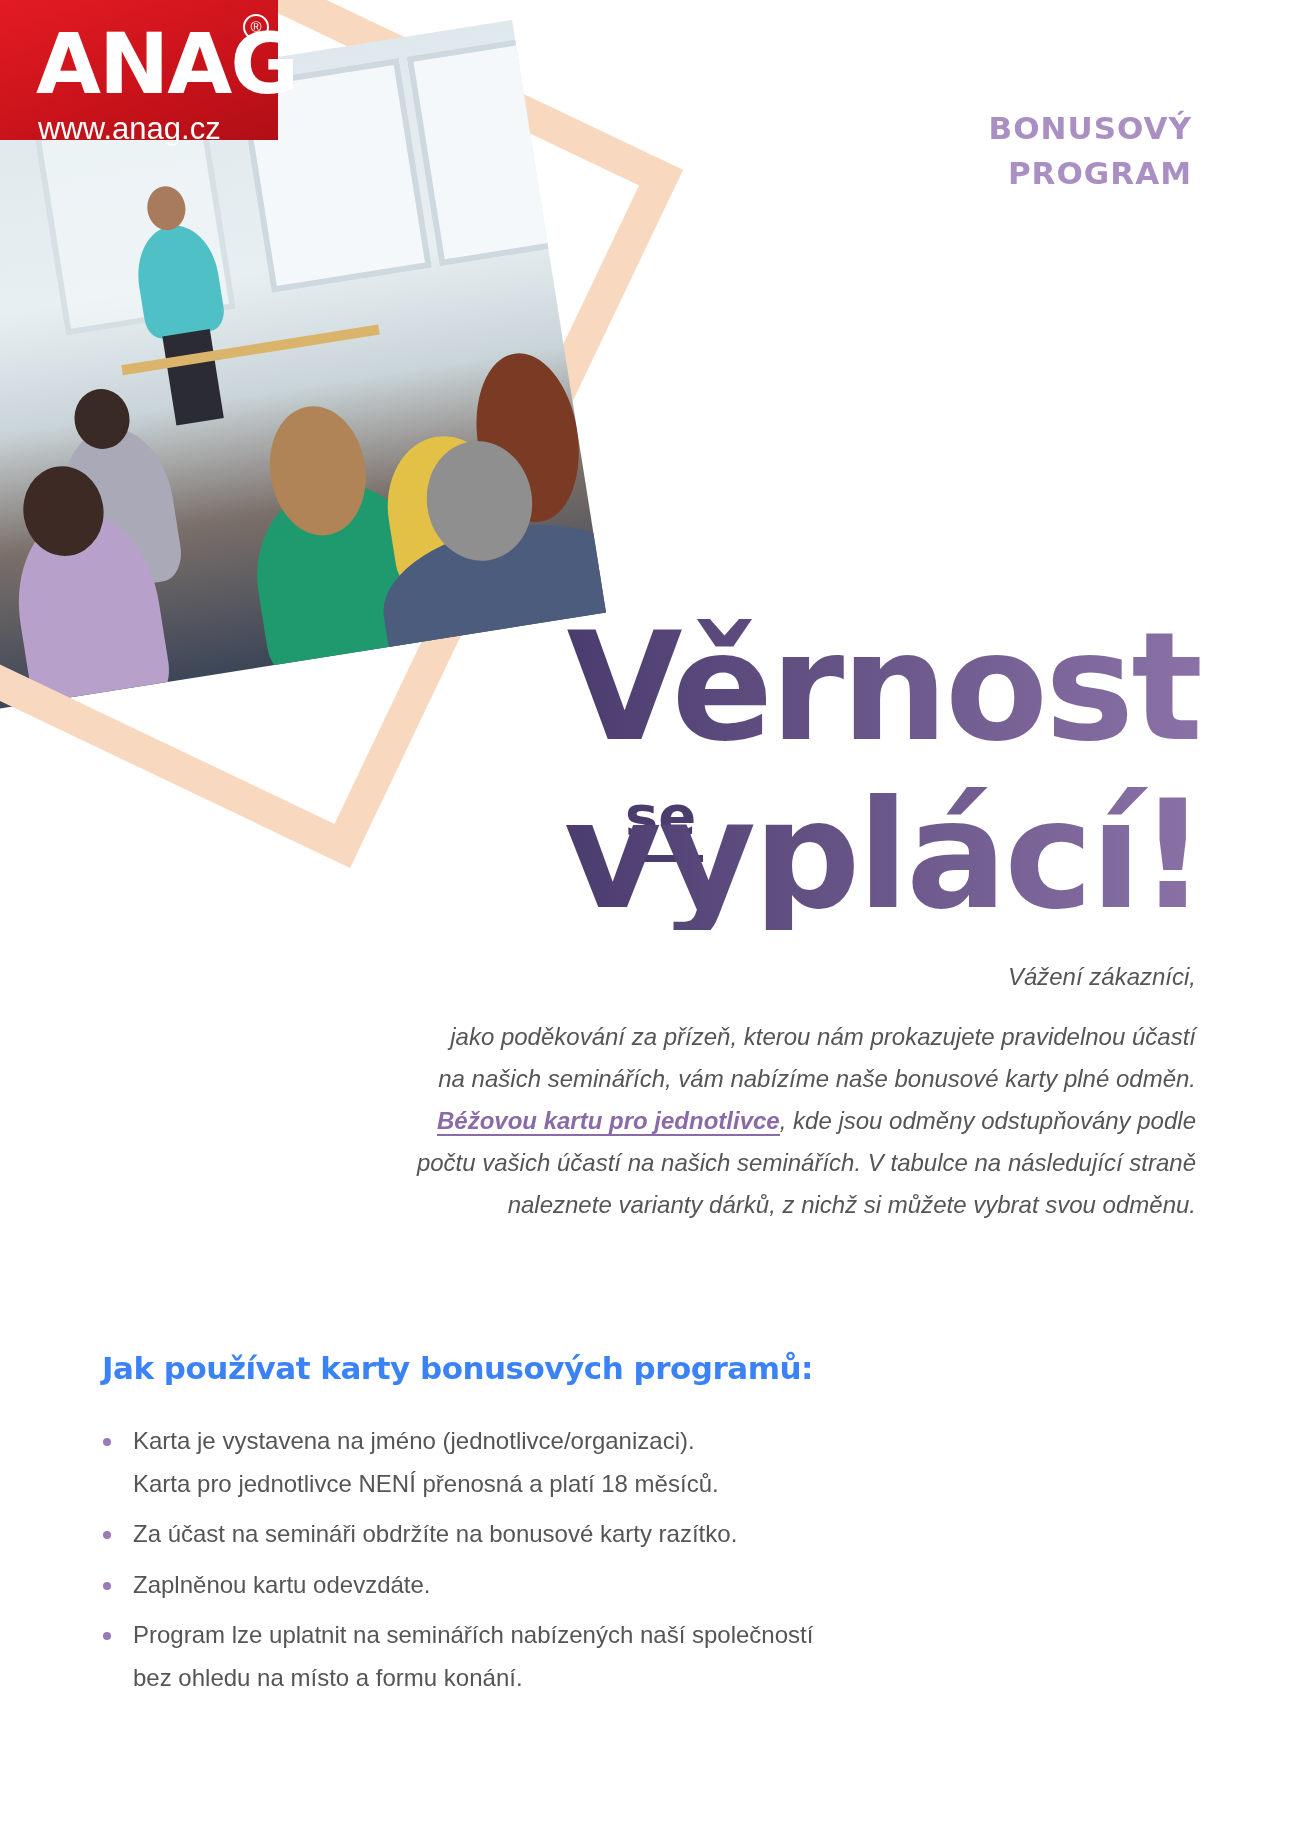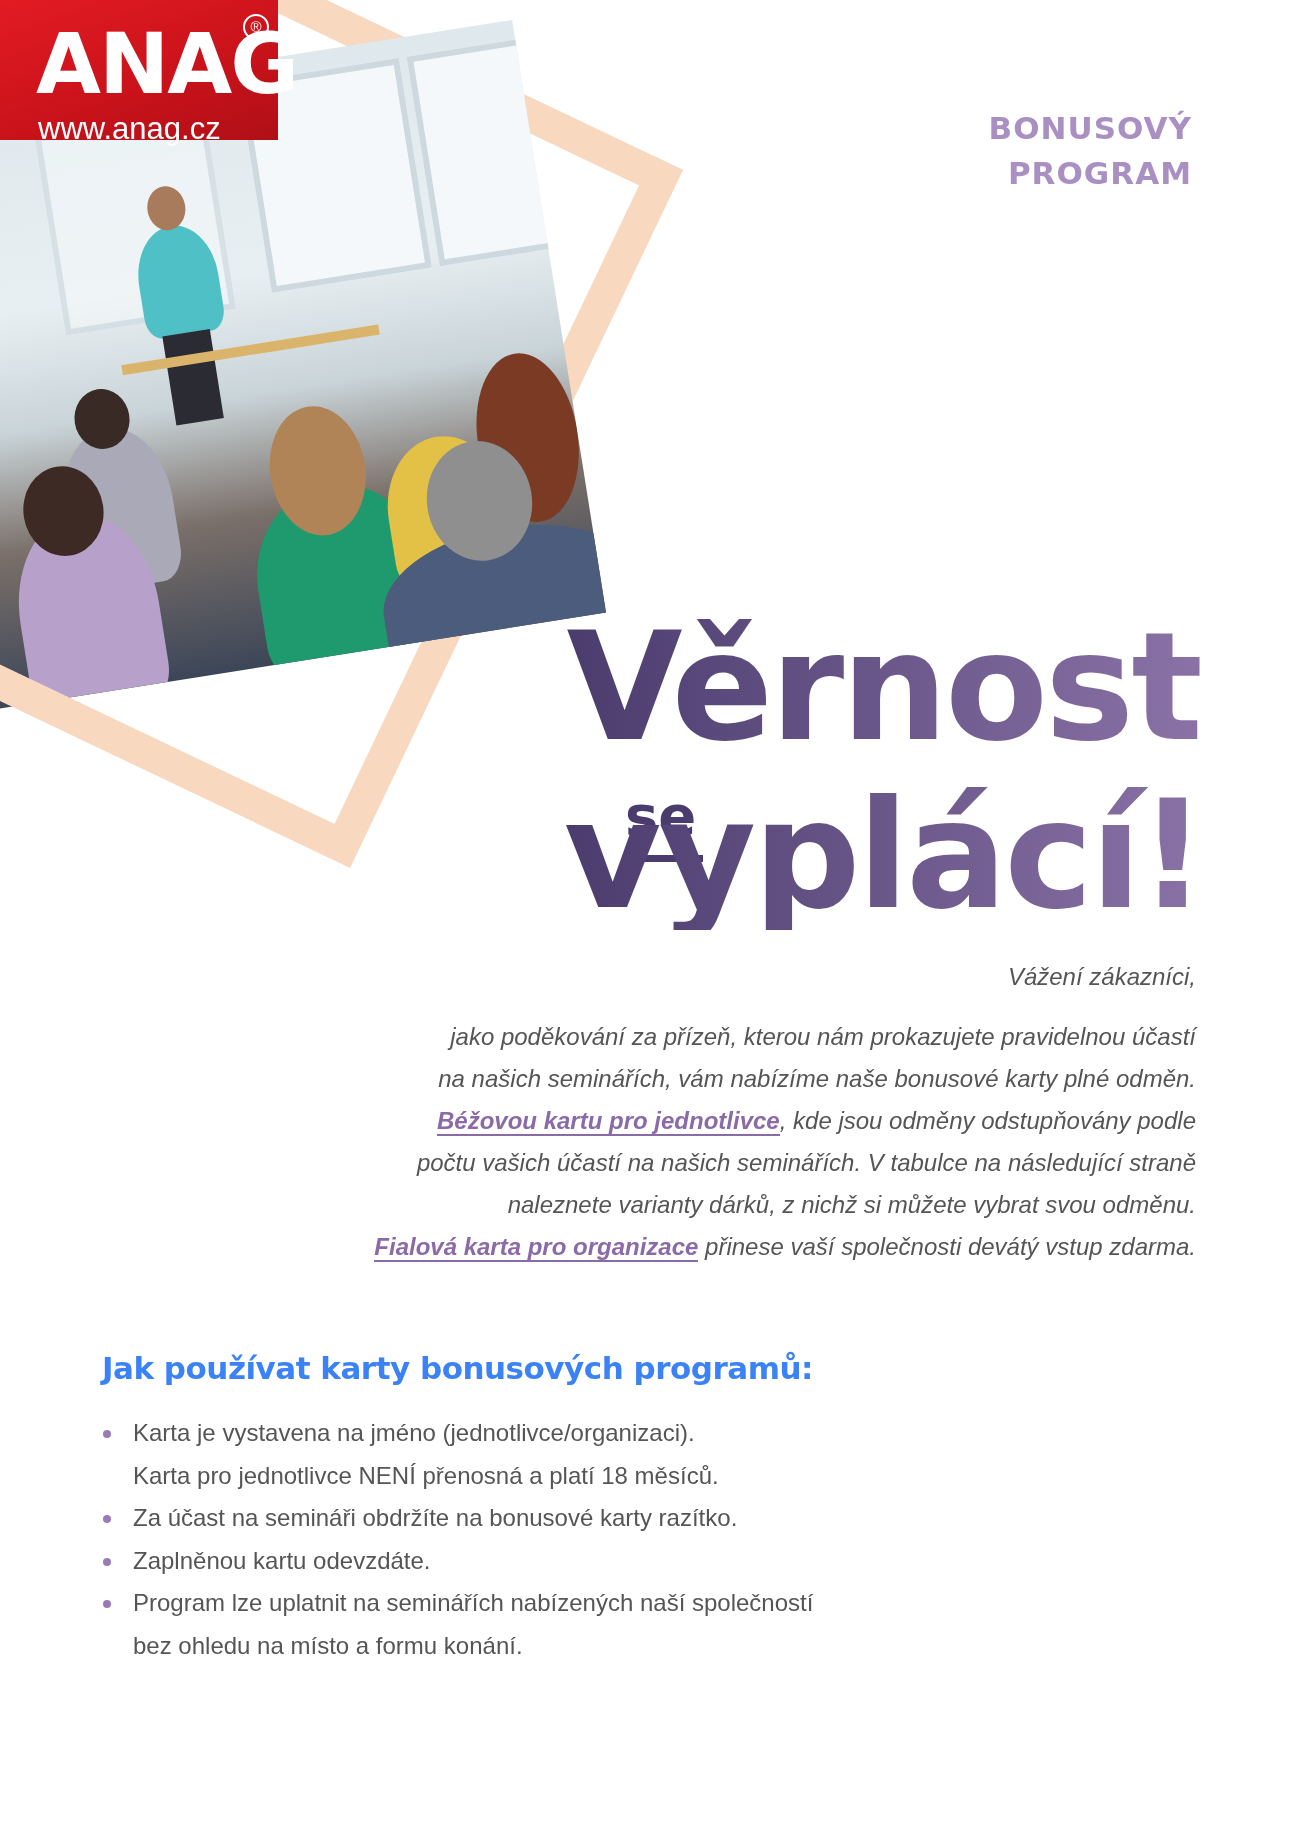--- a/index.html
+++ b/index.html
@@ -70,21 +70,21 @@
   }
   .intro .greet { margin-bottom: 18px; }
   .intro p { margin: 0; font-style: italic; }
   .hl { color: #8a6aa7; font-weight: bold; border-bottom: 2px solid #8a6aa7; }
 
   .howto-title {
     position: absolute; left: 102px; top: 1350px; font-size: 31px; font-weight: bold;
     color: #3b82f6; font-family: "DejaVu Sans", sans-serif; letter-spacing: -0.5px;
   }
   .bullets { position: absolute; left: 100px; top: 1412px; width: 1000px; list-style: none; margin: 0; padding: 0; }
-  .bullets li { position: relative; padding-left: 33px; font-size: 24px; line-height: 42.5px; color: #555555; }
+  .bullets li { position: relative; padding-left: 33px; font-size: 24px; line-height: 42.5px; color: #555555; margin-top: 8px; }
   .bullets li .dot {
     position: absolute; left: 3px; top: 18px; width: 8px; height: 8px; border-radius: 50%; background: #9b7bb7;
   }
   .bullets li span.line { display: block; }
 </style>
 </head>
 <body>
 
 <div>
 
@@ -136,21 +136,20 @@
 <div class="se-line"></div>
 <div class="hero2">vyplácí!</div>
 
 <div class="intro">
   <p class="greet">Vážení zákazníci,</p>
   <p>jako poděkování za přízeň, kterou nám prokazujete pravidelnou účastí</p>
   <p>na našich seminářích, vám nabízíme naše bonusové karty plné odměn.</p>
   <p><span class="hl">Béžovou kartu pro jednotlivce</span><span>, kde jsou odměny odstupňovány podle</span></p>
   <p>počtu vašich účastí na našich seminářích. V tabulce na následující straně</p>
   <p>naleznete varianty dárků, z nichž si můžete vybrat svou odměnu.</p>
-  <p><span class="hl">Fialová karta pro organizace</span><span> přinese vaší společnosti devátý vstup zdarma.</span></p>
 </div>
 
 <div class="howto-title">Jak používat karty bonusových programů:</div>
 <ul class="bullets">
   <li>
     <span class="dot"></span>
     <span class="line">Karta je vystavena na jméno (jednotlivce/organizaci).</span>
     <span class="line">Karta pro jednotlivce NENÍ přenosná a platí 18 měsíců.</span>
   </li>
   <li>

